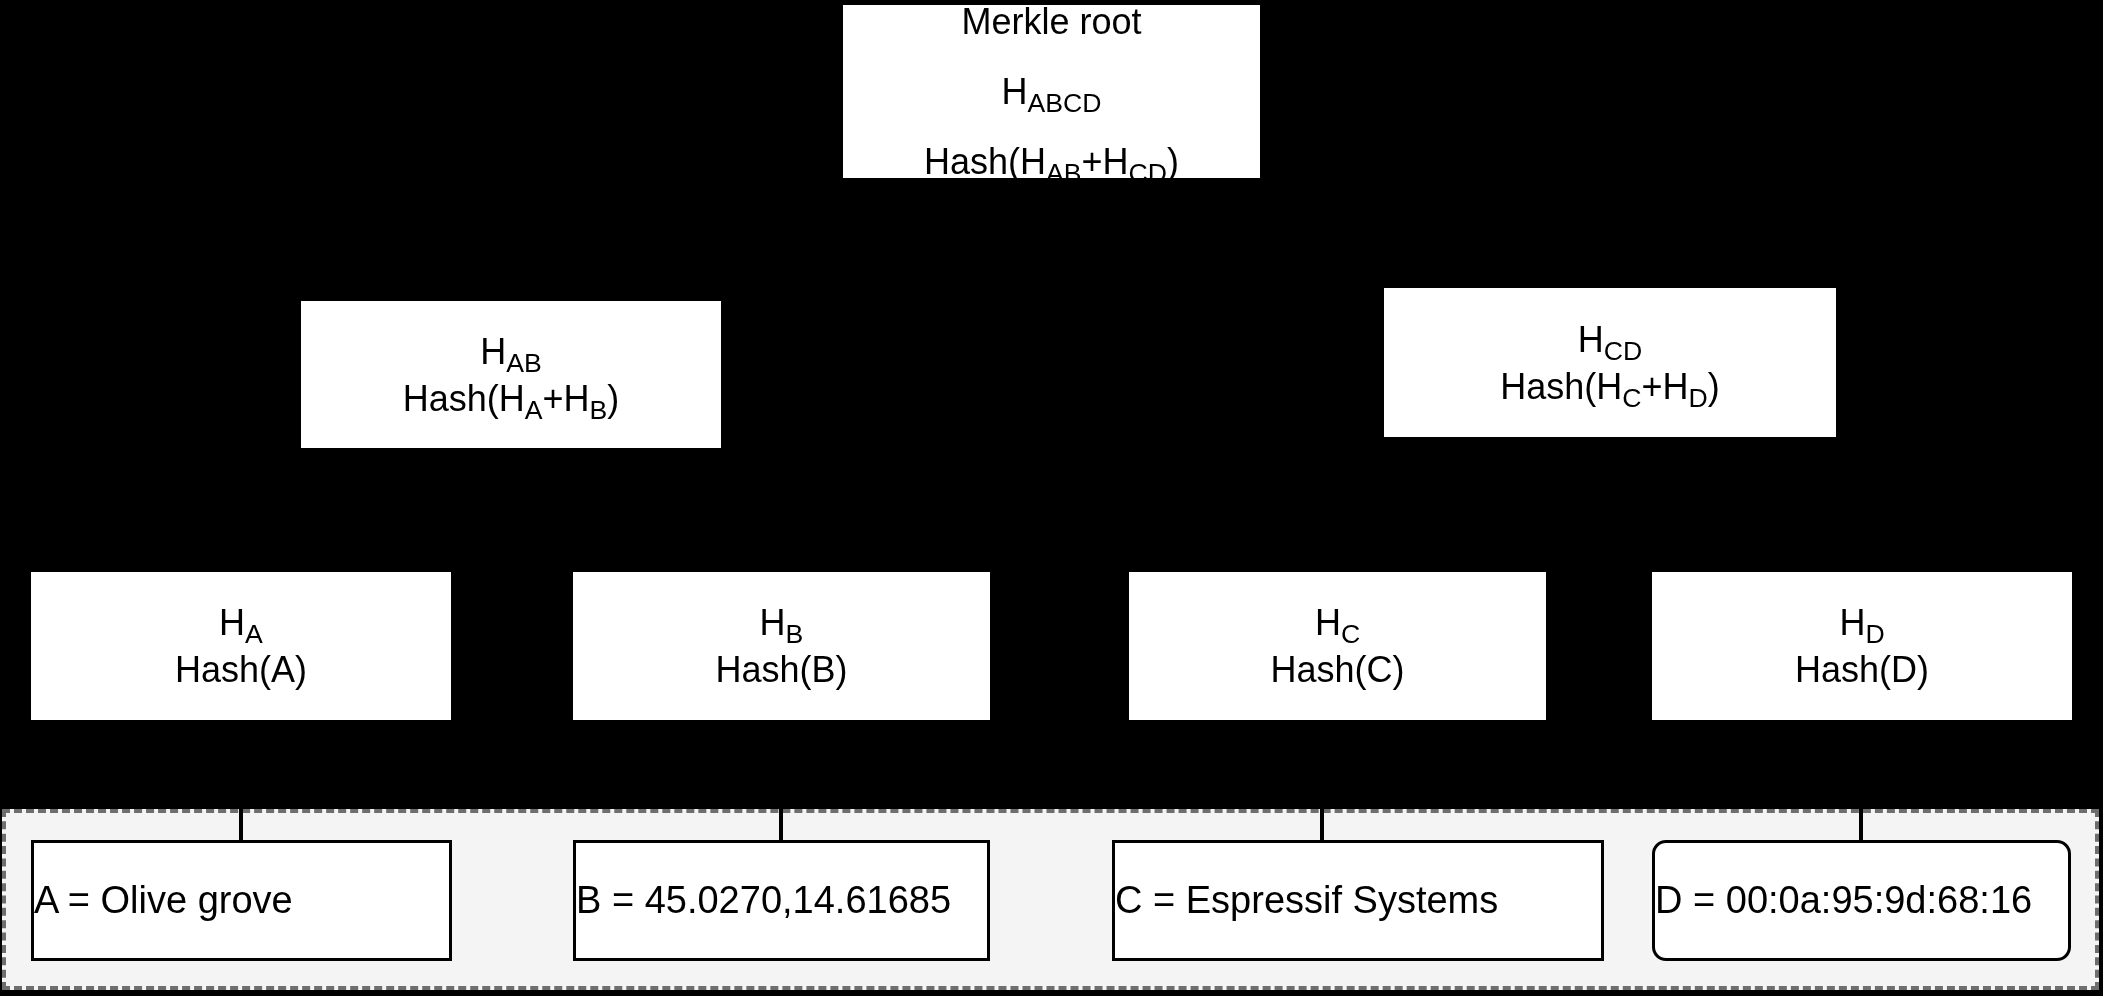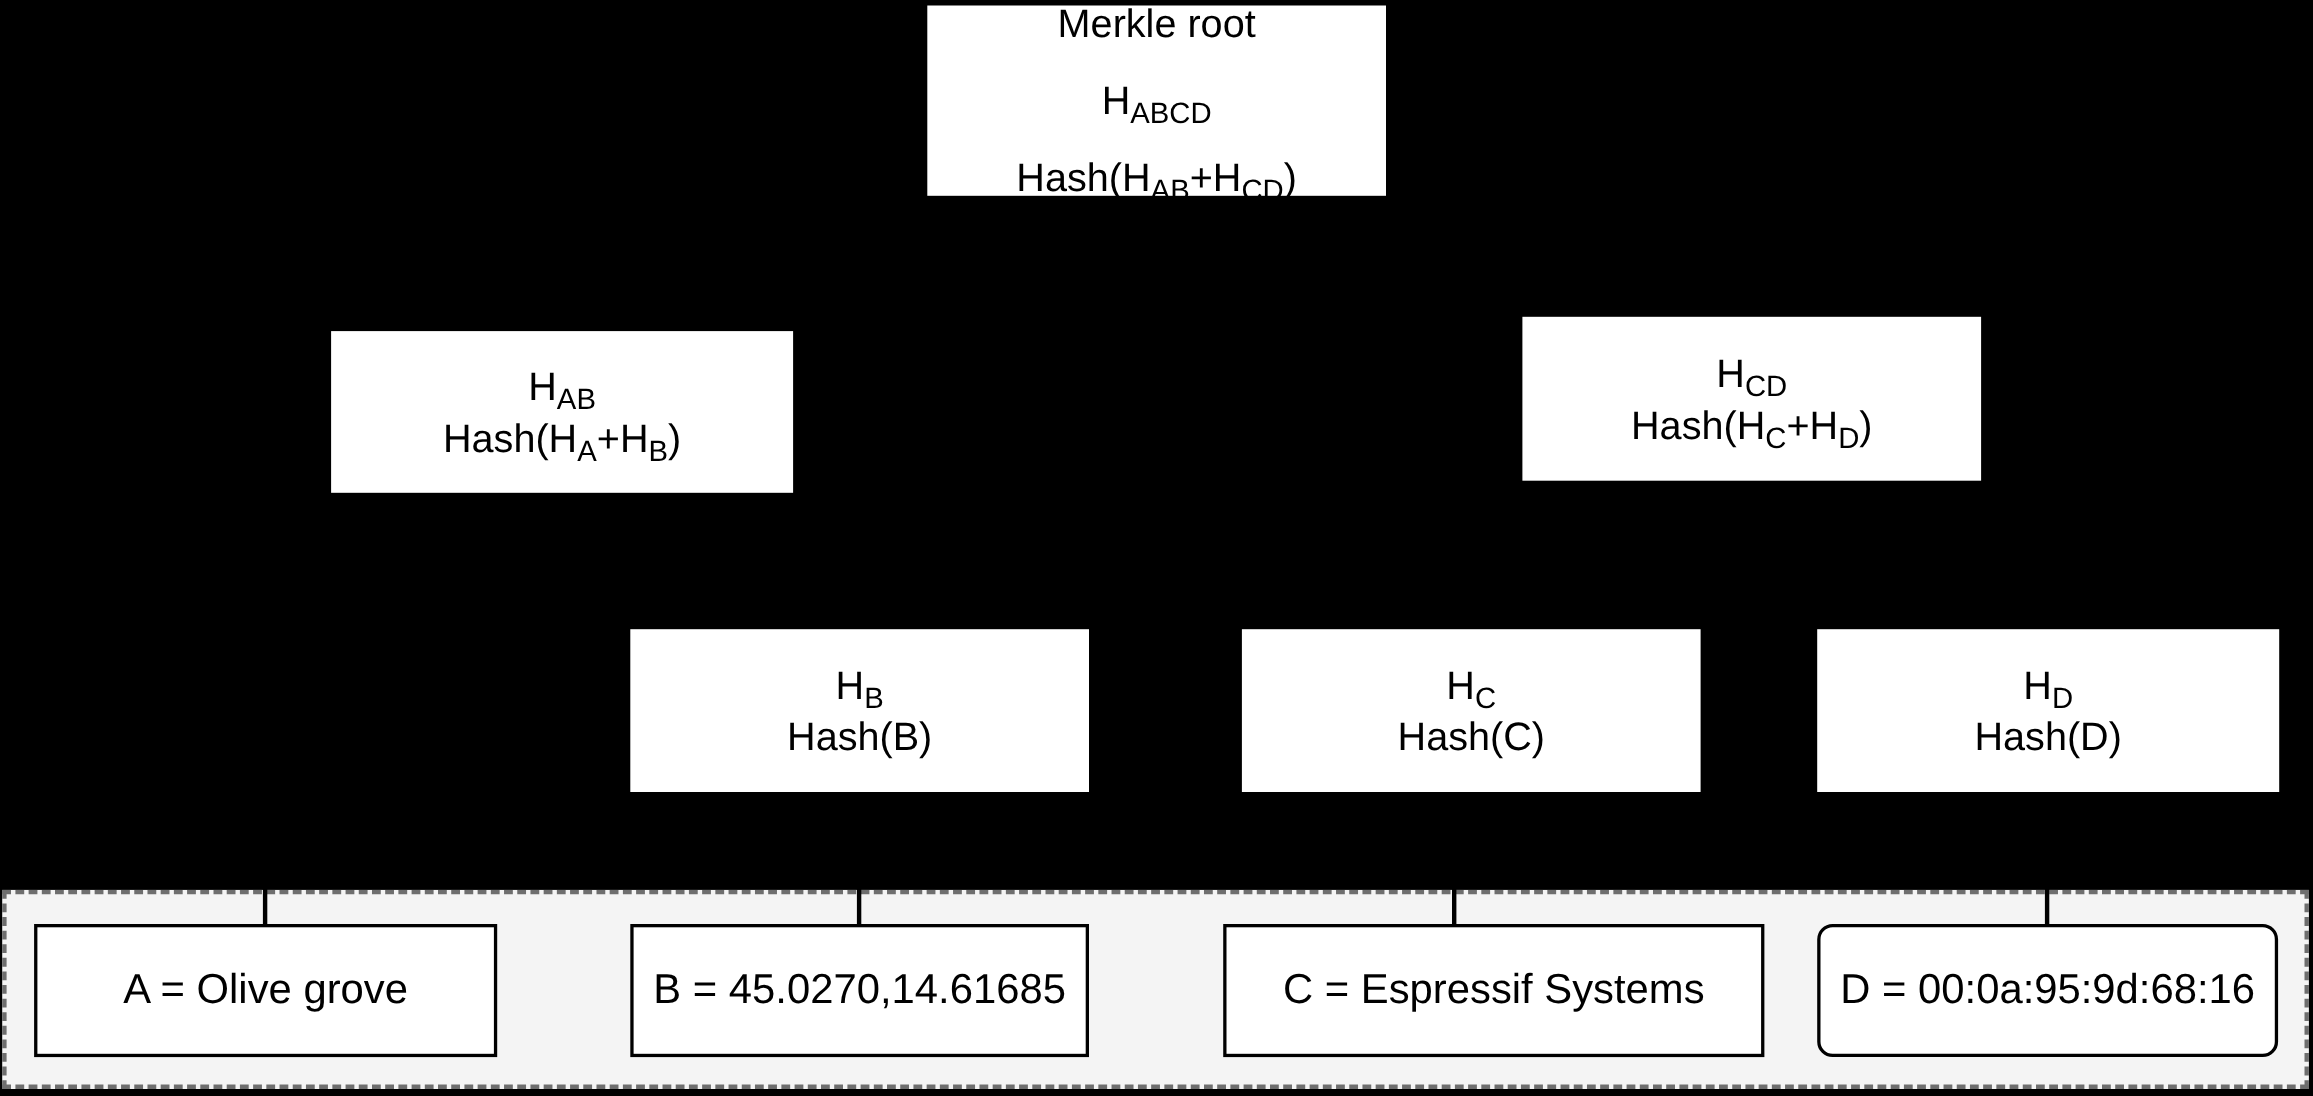--- a/index.html
+++ b/index.html
@@ -28,21 +28,21 @@
     font-size: 36px;
     line-height: 47px;
   }
   .node .line { white-space: nowrap; }
   sub {
     font-size: 0.74em;
     line-height: 0;
   }
   #node-root { left: 843px; top: 5px;   width: 417px; height: 173px; gap: 23px; }
   #node-hab  { left: 301px; top: 301px; width: 420px; height: 147px; }
-  #node-hcd  { left: 1384px;top: 288px; width: 417px; height: 149px; }
+  #node-hcd  { left: 1384px;top: 288px; width: 452px; height: 149px; }
   #node-ha   { left: 31px;  top: 572px; width: 420px; height: 148px; }
   #node-hb   { left: 573px; top: 572px; width: 417px; height: 148px; }
   #node-hc   { left: 1113px;top: 572px; width: 417px; height: 148px; margin-left: 16px; }
   #node-hd   { left: 1652px;top: 572px; width: 420px; height: 148px; }
 
   .strip-outer {
     position: absolute;
     left: 2px;
     top: 809px;
     width: 2097px;
@@ -71,21 +71,20 @@
 
   .databox {
     position: absolute;
     top: 840px;
     height: 121px;
     box-sizing: border-box;
     background: var(--node_fill, #ffffff);
     border: 3px solid var(--databox_border, #000000);
     display: flex;
     align-items: center;
-    justify-content: center;
     font-size: 38px;
     white-space: nowrap;
   }
   #data-a { left: 31px;  width: 421px; }
   #data-b { left: 573px; width: 417px; }
   #data-c { left: 1112px;width: 492px; }
   #data-d { left: 1652px;width: 419px; border-radius: 14px; }
 </style>
 </head>
 <body>
@@ -100,20 +99,24 @@
 
   <div class="node" id="node-hab">
     <div class="line"><span>H</span><sub>AB</sub></div>
     <div class="line"><span>Hash(H</span><sub>A</sub><span>+H</span><sub>B</sub><span>)</span></div>
   </div>
   <div class="node" id="node-hcd">
     <div class="line"><span>H</span><sub>CD</sub></div>
     <div class="line"><span>Hash(H</span><sub>C</sub><span>+H</span><sub>D</sub><span>)</span></div>
   </div>
 
+  <div class="node" id="node-ha">
+    <div class="line"><span>H</span><sub>A</sub></div>
+    <div class="line"><span>Hash(A)</span></div>
+  </div>
   <div class="node" id="node-hb">
     <div class="line"><span>H</span><sub>B</sub></div>
     <div class="line"><span>Hash(B)</span></div>
   </div>
   <div class="node" id="node-hc">
     <div class="line"><span>H</span><sub>C</sub></div>
     <div class="line"><span>Hash(C)</span></div>
   </div>
   <div class="node" id="node-hd">
     <div class="line"><span>H</span><sub>D</sub></div>

